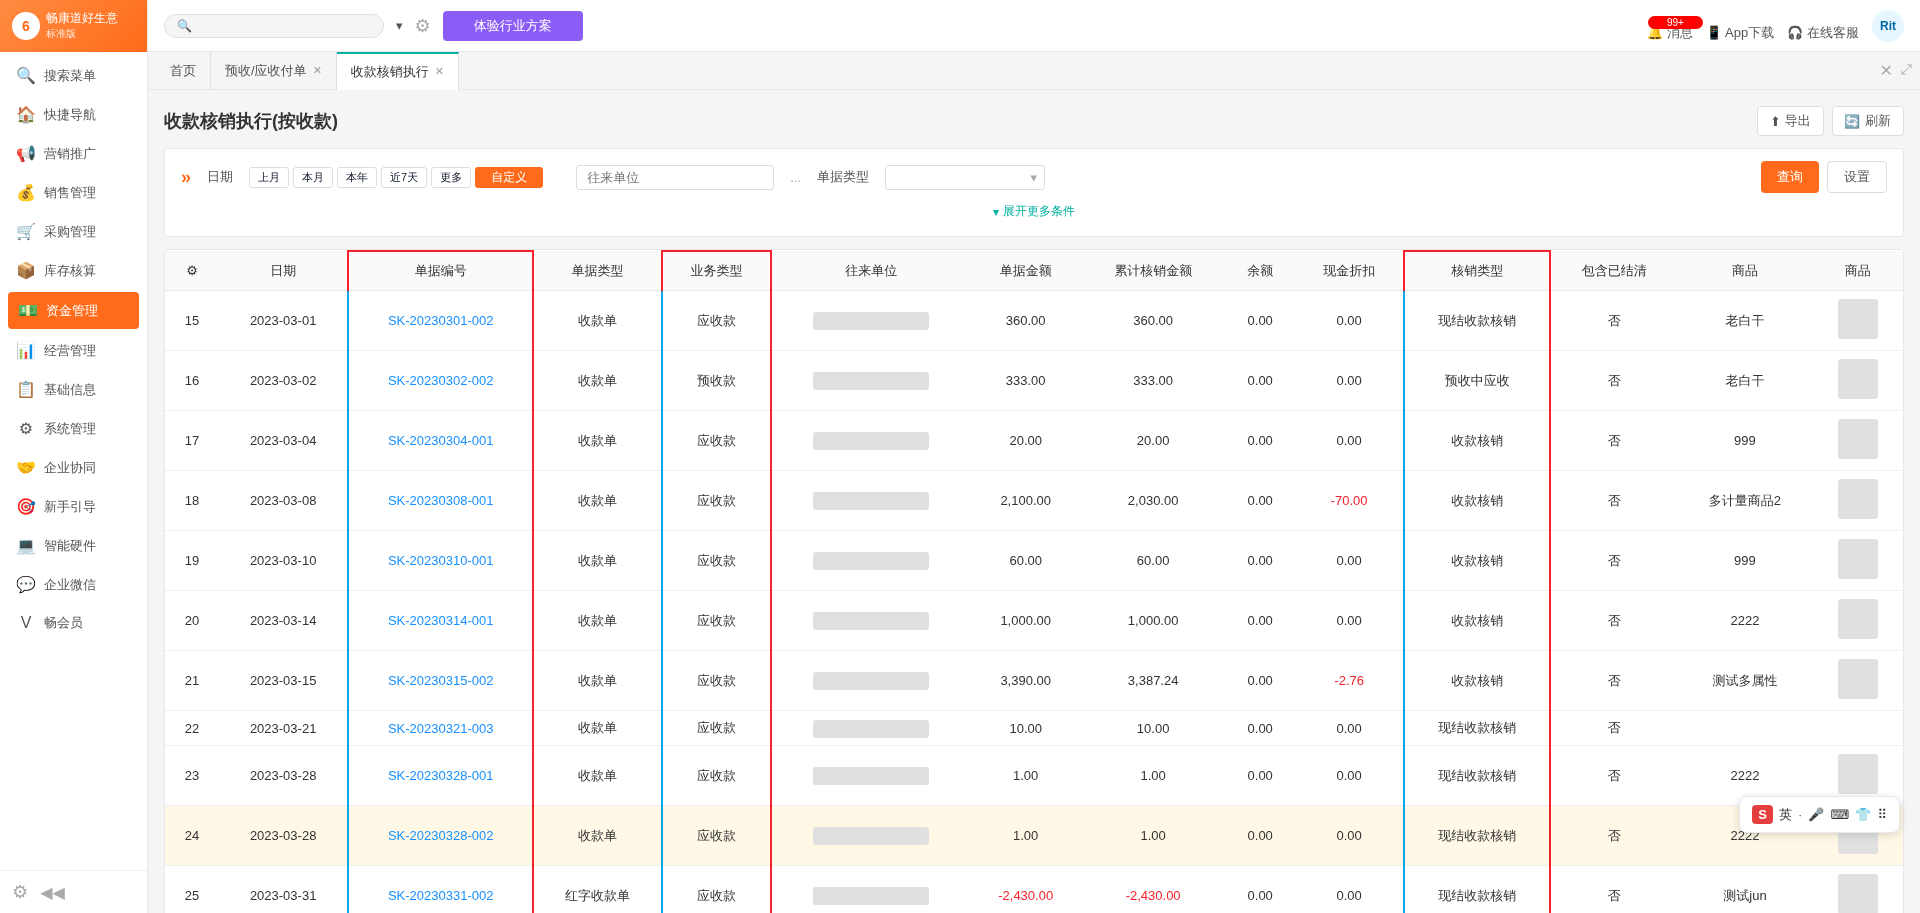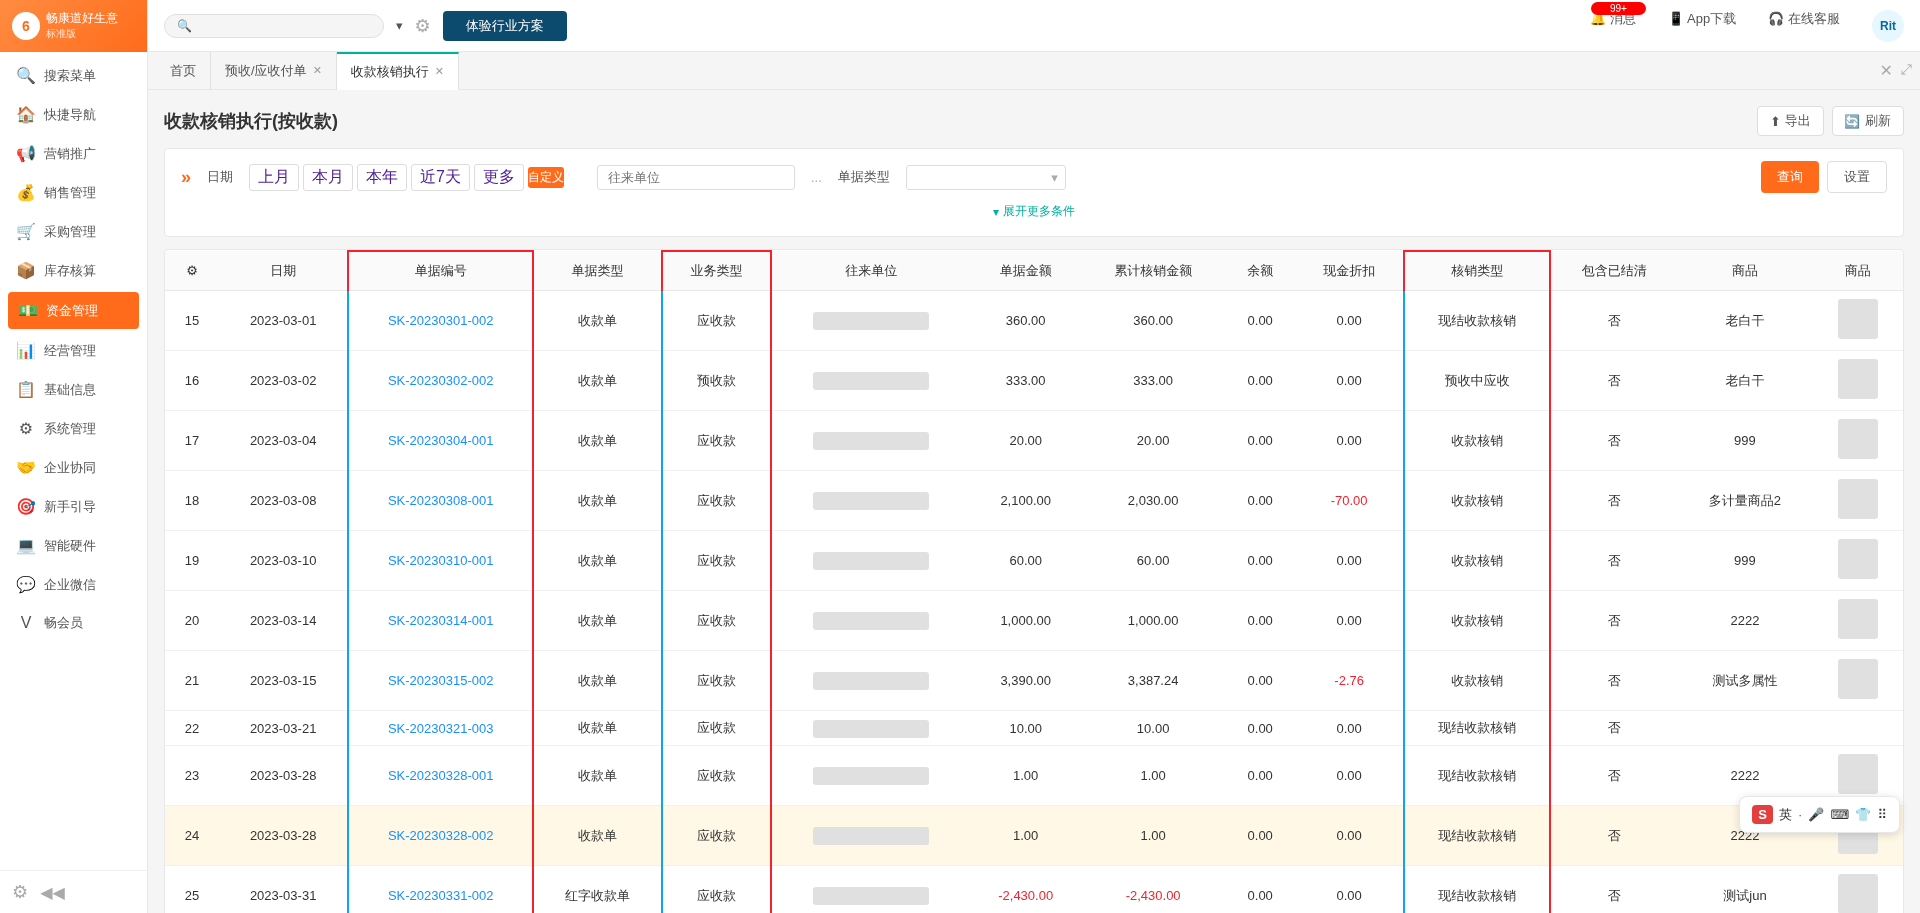--- a/index.html
+++ b/index.html
@@ -65,25 +65,25 @@
       display: flex; align-items: center; padding: 0 16px; gap: 12px;
     }
     .topbar-search {
       flex: 1; max-width: 220px;
       background: #f5f5f5; border: 1px solid #e0e0e0;
       border-radius: 16px; padding: 4px 12px; font-size: 12px; color: #999;
       display: flex; align-items: center; gap: 6px;
     }
     .topbar-dropdown { display: flex; align-items: center; gap: 4px; color: #555; cursor: pointer; }
     .topbar-btn-solution {
-      background: #0c4a6e; color: #fff;
+      background: #8b5cf6; color: #fff;
       border: none; border-radius: 4px;
-      padding: 6px 23px; font-size: 13px; cursor: pointer;
-    }
-    .topbar-right { margin-left: auto; display: flex; align-items: flex-start; gap: 32px; color: #555; font-size: 13px; }
+      padding: 6px 31px; font-size: 13px; cursor: pointer;
+    }
+    .topbar-right { margin-left: auto; display: flex; align-items: flex-end; gap: 13px; color: #555; font-size: 13px; }
     .notif-badge { position: relative; }
     .badge-num {
       position: absolute; top: -8px; right: -10px;
       background: red; color: #fff; font-size: 10px;
       border-radius: 8px; padding: 1px 19px;
     }
 
     
     .tabbar {
       background: #f5f5f5;
@@ -119,25 +119,25 @@
     
     .filter-bar {
       background: #fff; border: 1px solid #e8e8e8; border-radius: 4px;
       padding: 12px 16px; margin-bottom: 12px;
     }
     .filter-row { display: flex; align-items: center; gap: 16px; flex-wrap: wrap; }
     .filter-label { color: #555; font-size: 13px; }
     .filter-date-btns { display: flex; gap: 4px; align-items: center; }
     .filter-date-btn {
       padding: 2px 8px; border: 1px solid #ddd; border-radius: 3px;
-      cursor: pointer; font-size: 16px; color: #4c1d95; background: #fff;
+      cursor: pointer; font-size: 11px; color: #0f172a; background: #fff;
     }
     .filter-date-custom {
       background: #ff6b1a; color: #fff;
-      padding: 2px 0; border-radius: 3px; font-size: 12px;
+      padding: 2px 16px; border-radius: 3px; font-size: 12px;
       border: none; cursor: pointer;
     }
     .filter-date-range { font-size: 12px; color: #ff6b1a; margin-top: 4px; }
     .filter-input {
       border: 1px solid #ddd; border-radius: 3px;
       padding: 4px 10px; font-size: 13px; color: #999;
       min-width: 180px;
     }
     .filter-select {
       border: 1px solid #ddd; border-radius: 3px;

